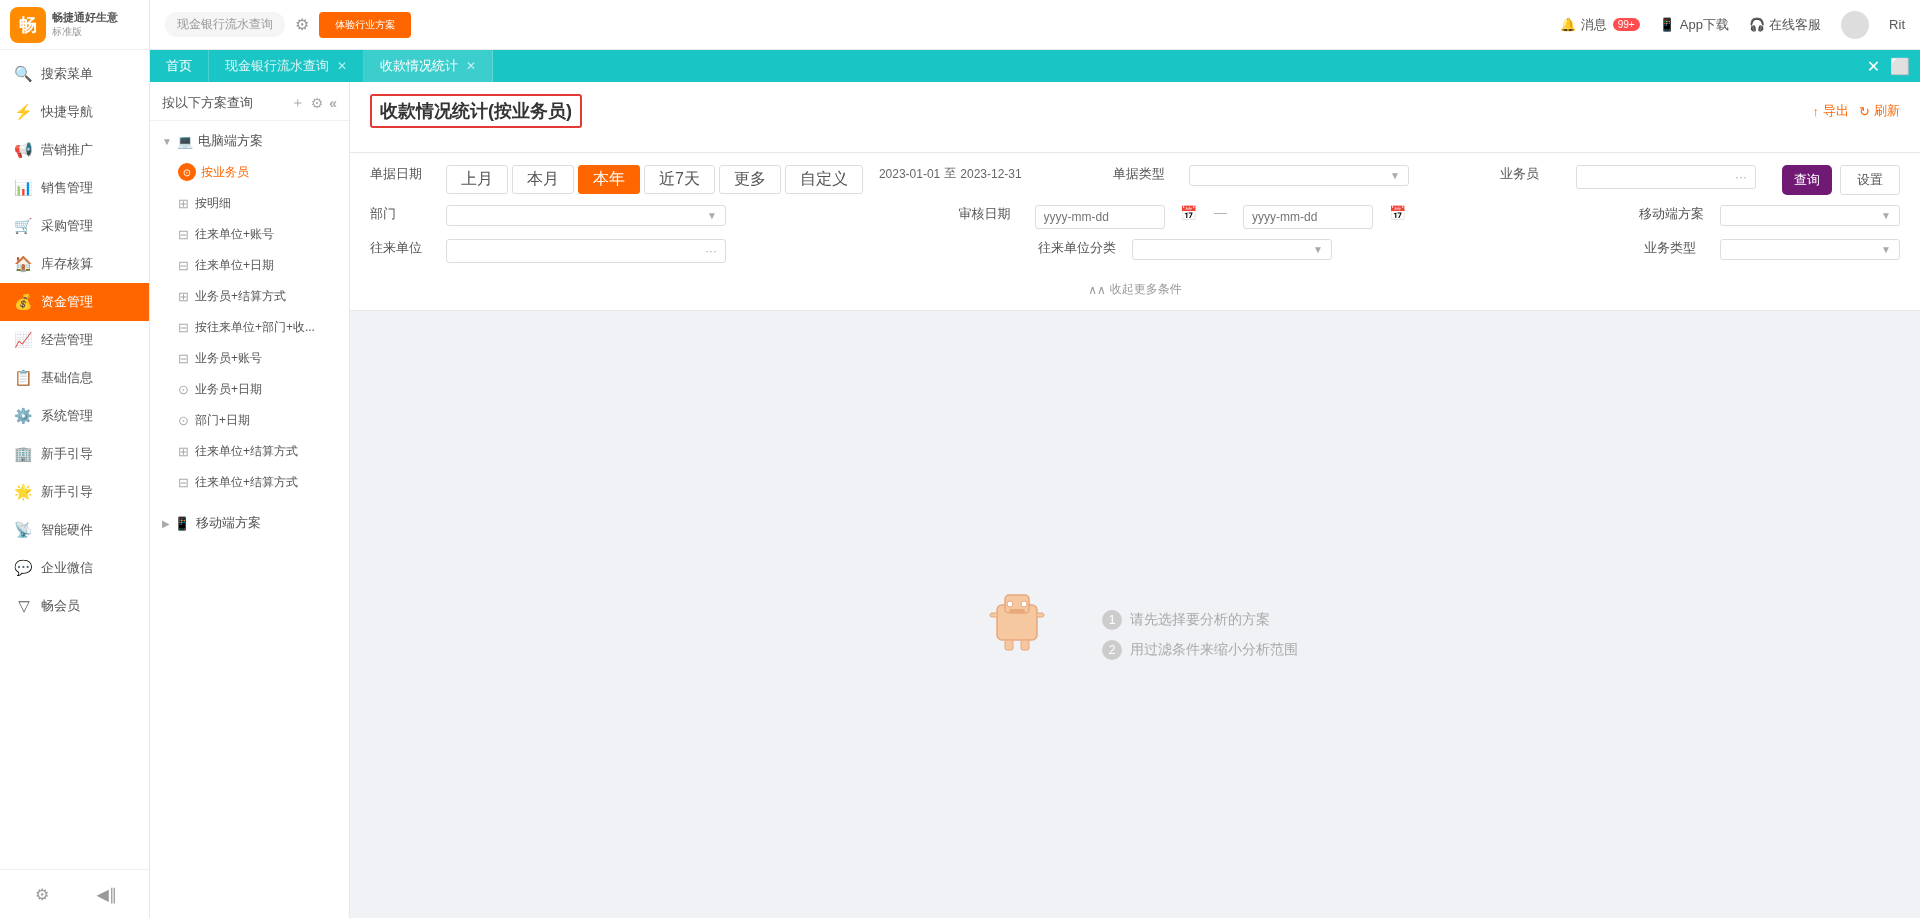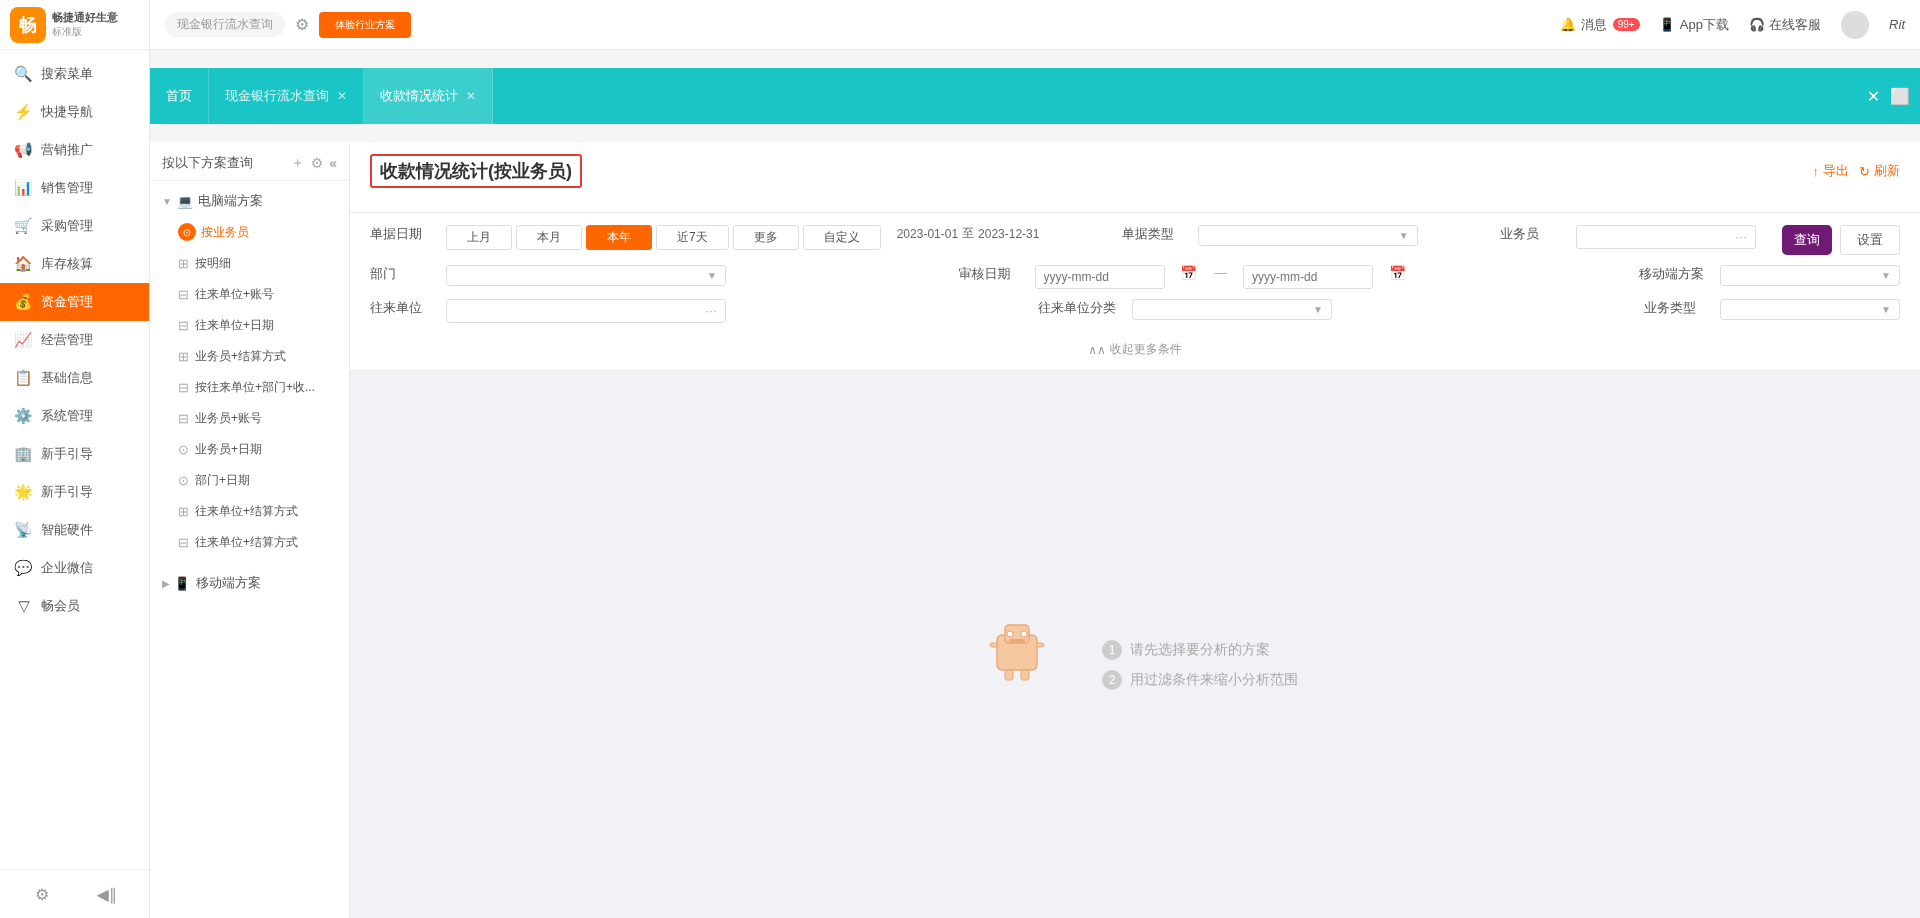--- a/index.html
+++ b/index.html
@@ -10,35 +10,35 @@
     .sidebar-logo { height: 50px; background: #fff; display: flex; align-items: center; padding: 0 10px; border-bottom: 1px solid #f0f0f0; }
     .logo-icon { width: 36px; height: 36px; background: #ff8c00; border-radius: 8px; display: flex; align-items: center; justify-content: center; color: white; font-size: 18px; font-weight: bold; margin-right: 6px; }
     .sidebar-nav { flex: 1; overflow-y: auto; padding: 5px 0; }
     .sidebar-item { display: flex; align-items: center; padding: 10px 15px; cursor: pointer; color: #555; font-size: 13px; transition: background 0.2s; }
     .sidebar-item.active { background: #ff6600; color: white; border-radius: 0; }
     .sidebar-item .s-icon { width: 18px; height: 18px; margin-right: 8px; display: flex; align-items: center; justify-content: center; font-size: 15px; }
     .sidebar-bottom { padding: 10px; display: flex; align-items: center; justify-content: space-around; border-top: 1px solid #f0f0f0; }
     .sidebar-bottom-icon { width: 28px; height: 28px; display: flex; align-items: center; justify-content: center; cursor: pointer; color: #999; font-size: 16px; }
 
     
-    .main { flex: 1; display: flex; flex-direction: column; overflow: hidden; gap: 18px; }
+    .main { flex: 1; display: flex; flex-direction: column; overflow: hidden; }
 
     
     .top-header { height: 50px; background: #fff; display: flex; align-items: center; padding: 0 15px; border-bottom: 1px solid #e8e8e8; justify-content: space-between; }
     .top-header-left { display: flex; align-items: center; gap: 10px; }
     .breadcrumb-path { color: #999; font-size: 12px; background: #f5f5f5; padding: 4px 12px; border-radius: 12px; }
     .header-gear { color: #999; font-size: 16px; cursor: pointer; }
     .trial-btn { background: #ff6600; color: white; border: none; padding: 6px 16px; border-radius: 4px; font-size: 10px; cursor: pointer; }
     .top-header-right { display: flex; align-items: center; gap: 20px; }
     .header-icon-item { display: flex; align-items: center; gap: 4px; color: #555; cursor: pointer; font-size: 13px; }
     .badge { background: #ff4d4f; color: white; border-radius: 10px; font-size: 10px; padding: 1px 5px; margin-left: 2px; }
     .user-avatar { width: 28px; height: 28px; background: #ddd; border-radius: 50%; }
 
     
-    .tab-bar { height: 56px; background: #1ac5c5; display: flex; align-items: stretch; padding: 0 0; }
+    .tab-bar { height: 32px; background: #1ac5c5; display: flex; align-items: stretch; padding: 0 0; }
     .tab-item { display: flex; align-items: center; padding: 0 16px; color: rgba(255,255,255,0.85); cursor: pointer; font-size: 13px; border-right: 1px solid rgba(255,255,255,0.2); position: relative; }
     .tab-item.home { color: white; }
     .tab-item.active { background: rgba(255,255,255,0.15); color: white; }
     .tab-close { margin-left: 8px; color: rgba(255,255,255,0.7); font-size: 12px; }
     .tab-bar-right { margin-left: auto; display: flex; align-items: center; padding: 0 10px; gap: 10px; }
     .tab-bar-icon { color: white; font-size: 16px; cursor: pointer; }
 
     
     .page-content { flex: 1; display: flex; overflow: hidden; background: #f0f2f5; }
 
@@ -66,21 +66,21 @@
     .page-title { font-size: 18px; font-weight: bold; color: #333; border: 2px solid #e53935; padding: 3px 8px; border-radius: 3px; }
     .page-actions { display: flex; gap: 10px; align-items: center; }
     .action-btn { display: flex; align-items: center; gap: 4px; color: #ff6600; cursor: pointer; font-size: 13px; background: none; border: none; }
 
     
     .filter-area { background: #fff; padding: 12px 20px; border-bottom: 1px solid #e8e8e8; }
     .filter-row { display: flex; align-items: flex-start; gap: 16px; margin-bottom: 10px; flex-wrap: wrap; }
     .filter-row:last-child { margin-bottom: 0; }
     .filter-label { color: #555; font-size: 13px; white-space: nowrap; min-width: 60px; }
     .date-filter { display: flex; align-items: center; gap: 4px; }
-    .date-btn { padding: 3px 20px; border: 1px solid #ddd; border-radius: 3px; cursor: pointer; font-size: 12px; color: #555; background: #fff; }
+    .date-btn { padding: 3px 14px; border: 1px solid #ddd; border-radius: 3px; cursor: pointer; font-size: 16px; color: #555; background: #fff; }
     .date-btn.active { background: #ff6600; color: white; border-color: #ff6600; }
     .date-range { display: flex; align-items: center; gap: 4px; font-size: 12px; color: #666; }
     .filter-select { display: flex; align-items: center; border: 1px solid #ddd; border-radius: 3px; padding: 4px 8px; min-width: 200px; cursor: pointer; background: #fff; }
     .filter-select-text { flex: 1; color: #999; font-size: 12px; }
     .filter-select-arrow { color: #aaa; font-size: 10px; }
     .filter-input { border: 1px solid #ddd; border-radius: 3px; padding: 4px 8px; font-size: 12px; color: #999; width: 140px; }
     .filter-dash { color: #aaa; }
     .filter-calendar { color: #aaa; font-size: 14px; cursor: pointer; }
     .query-btn { background: #701a75; color: white; border: none; padding: 5px 12px; border-radius: 5px; cursor: pointer; font-size: 13px; }
     .set-btn { background: #fff; color: #555; border: 1px solid #ddd; padding: 5px 16px; border-radius: 3px; cursor: pointer; font-size: 13px; }
@@ -191,21 +191,21 @@
       </div>
       <div class="header-icon-item">
         <span>📱</span>
         <span>App下载</span>
       </div>
       <div class="header-icon-item">
         <span>🎧</span>
         <span>在线客服</span>
       </div>
       <div class="user-avatar"></div>
-      <span style="font-size:13px;color:#555;font-style:italic;">Rit</span>
+      <span style="font-size:13px;color:#555;">Rit</span>
     </div>
   </div>
 
   <div class="tab-bar">
     <div class="tab-item home">
       <span>首页</span>
     </div>
     <div class="tab-item">
       <span>现金银行流水查询</span>
       <span class="tab-close">✕</span>

